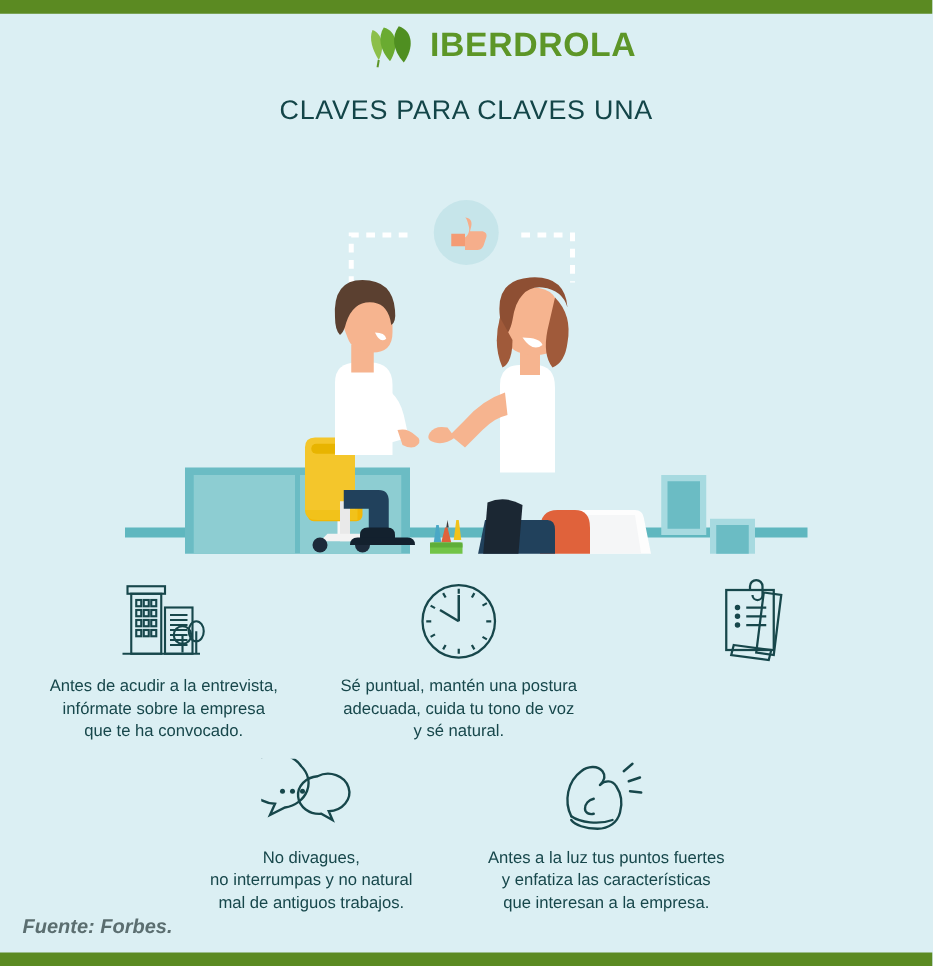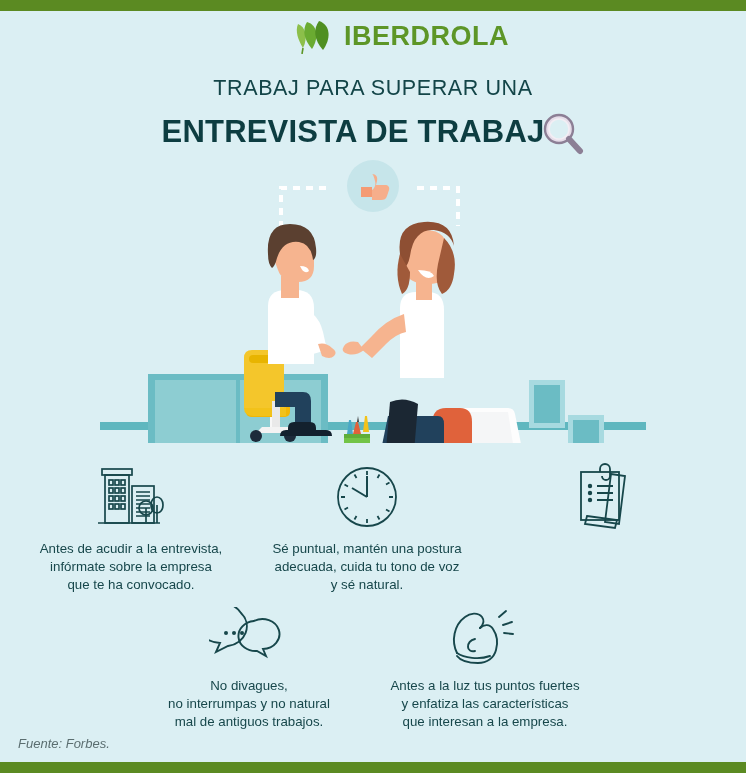--- a/index.html
+++ b/index.html
@@ -121,52 +121,45 @@
     line-height: 1.35;
     color: #17474b;
     white-space: pre-line;
   }
 
   
   .footer {
     position: absolute;
     left: 18px;
     bottom: 22px;
-    font-size: 13px;
+    font-size: 16px;
     font-style: italic;
     color: #5b6e70;
+    font-weight: bold;
   }
 </style>
 </head>
 <body>
 
 <div class="page">
 
   <div class="bar-top"></div>
 
   <div class="logo">
     <svg class="logo-mark" width="44" height="36" viewBox="0 0 44 36">
       <path d="M5 6 C13 9, 15 20, 10 30 C5 22, 2 13, 5 6 Z" fill="#8cbf4a"></path>
       <path d="M10 30 L9 36" stroke="#5d9627" stroke-width="1.6" fill="none"></path>
       <path d="M14 4 C25 7, 26 20, 19 31 C11 22, 9 12, 14 4 Z" fill="#6aab31"></path>
       <path d="M26 3 C38 7, 38 21, 30 32 C21 22, 20 11, 26 3 Z" fill="#4f8f21"></path>
     </svg>
     <span class="logo-text">IBERDROLA</span>
   </div>
 
   <div class="title-block">
-    <div class="title-line1">TRABAJ PARA SUPERAR UNA</div>
-    <div class="title-line2-wrap">
-      <span class="title-line2">ENTREVISTA DE TRABAJ</span>
-      <svg class="magnifier" width="42" height="44" viewBox="0 0 42 44">
-        <circle cx="17" cy="17" r="14" fill="#e6dde9" stroke="#8c7f95" stroke-width="2.4"></circle>
-        <circle cx="17" cy="17" r="10" fill="#dbeff3" stroke="#f2eef4" stroke-width="1.6"></circle>
-        <path d="M27 27 L38 39" stroke="#8c7f95" stroke-width="6" stroke-linecap="round"></path>
-      </svg>
-    </div>
+    <div class="title-line1">CLAVES PARA CLAVES UNA</div>
   </div>
 
   <div class="illustration">
     <svg width="746" height="285" viewBox="0 0 746 285">
 
       <g stroke="#ffffff" stroke-width="4" fill="none" stroke-dasharray="7 6" stroke-linecap="butt">
         <path d="M281 70 L281 30 L330 30"></path>
         <path d="M417 30 L458 30 L458 68"></path>
       </g>
 

